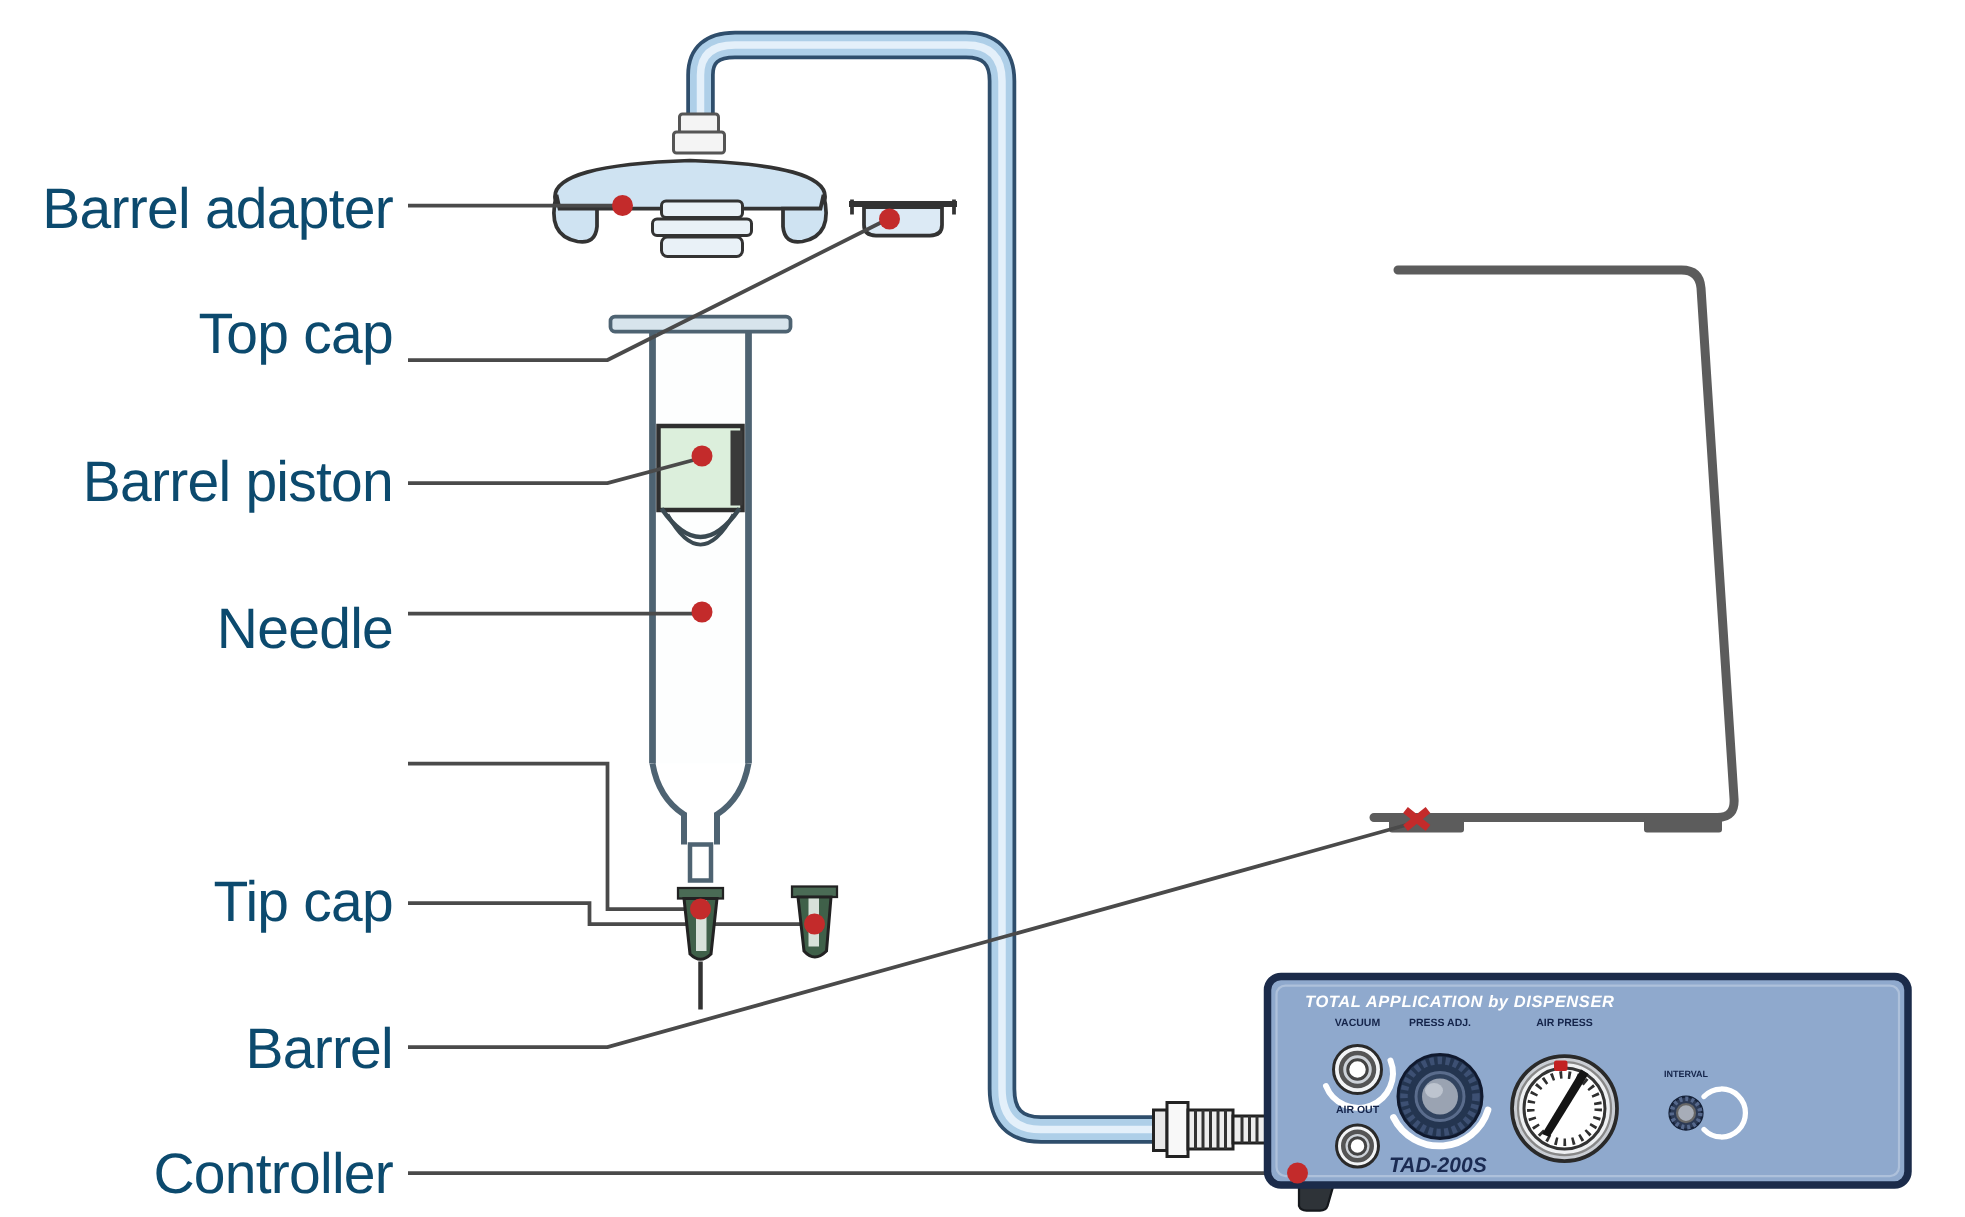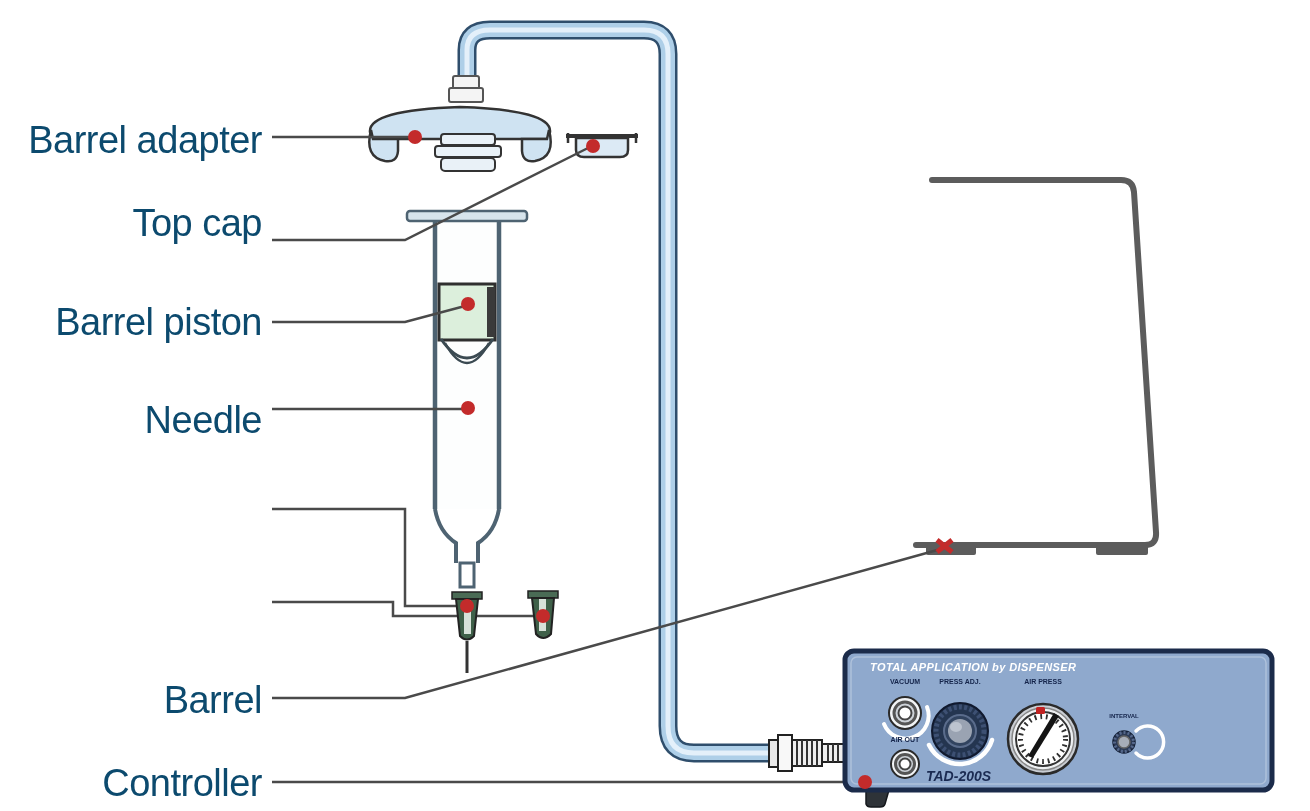--- a/index.html
+++ b/index.html
@@ -164,15 +164,16 @@
     <circle cx="543" cy="616" r="7"></circle>
     <circle cx="865" cy="782" r="7"></circle>
     <path d="M937,540 L952,552 M937,552 L952,540" stroke="#c32b2b" stroke-width="5" fill="none"></path>
   </g>
 </svg>
 
   <div class="part-label" style="top:117px">Barrel adapter</div>
   <div class="part-label" style="top:200px">Top cap</div>
   <div class="part-label" style="top:299px">Barrel piston</div>
   <div class="part-label" style="top:397px">Needle</div>
+  <div class="part-label" style="top:579px">Tip cap</div>
   <div class="part-label" style="top:677px">Barrel</div>
   <div class="part-label" style="top:760px">Controller</div>
 </div>
 
 </body></html>

